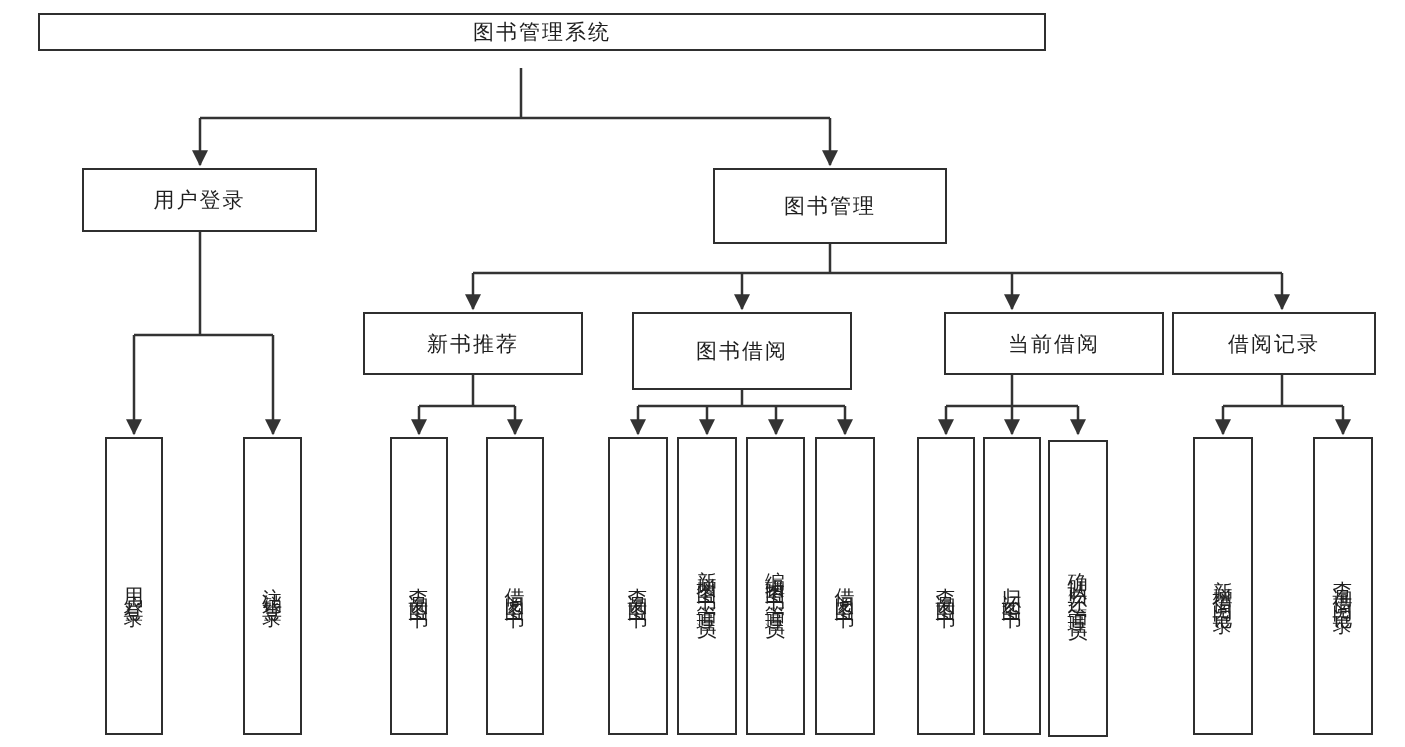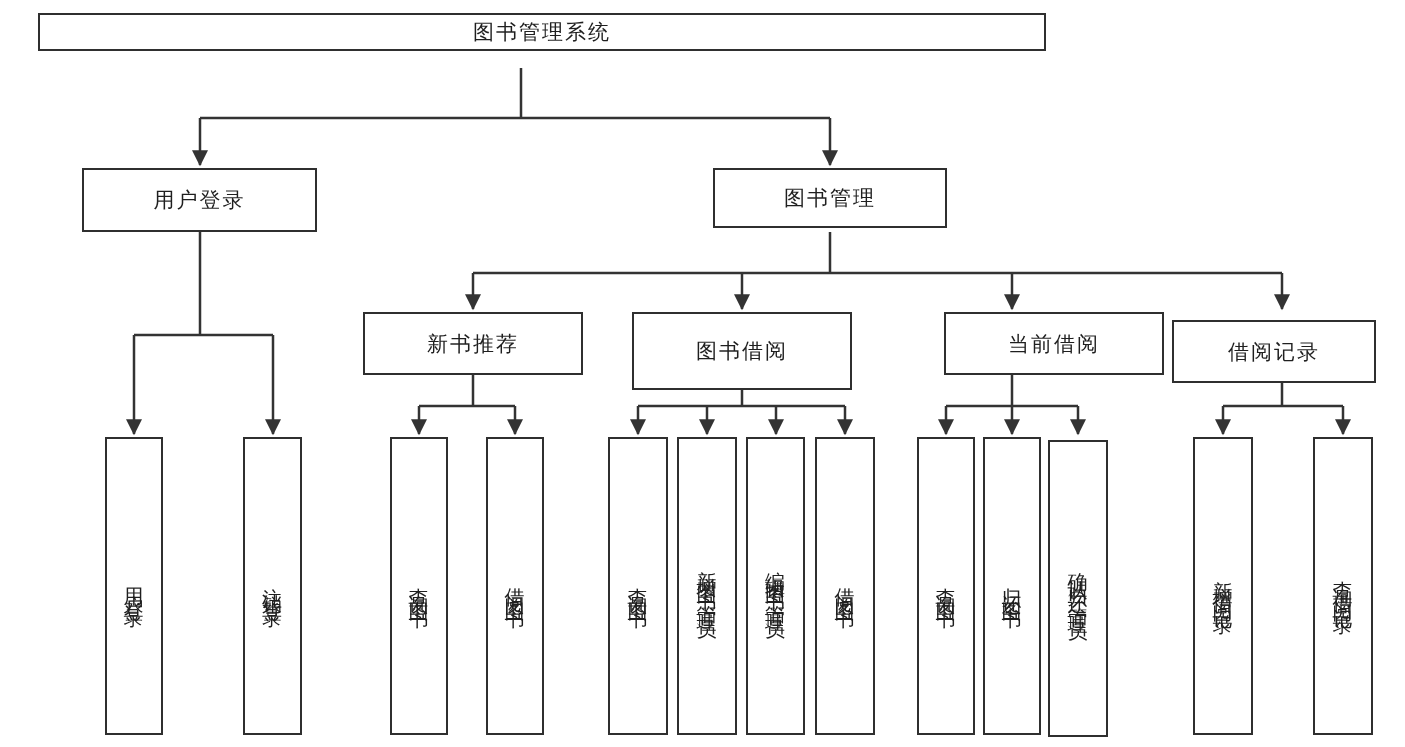--- a/index.html
+++ b/index.html
@@ -87,26 +87,26 @@
       <path d="M1012 406 V434"></path>
       <path d="M1078 406 V434"></path>
       <path d="M1223 406 V434"></path>
       <path d="M1343 406 V434"></path>
     </g>
   </svg>
 
   <div class="node h" style="left:14px; top:13px; width:1008px; height:38px;margin-left:24px;">图书管理系统</div>
 
   <div class="node h" style="left:82px; top:168px; width:235px; height:64px;">用户登录</div>
-  <div class="node h" style="left:713px; top:168px; width:234px; height:60px;">图书管理</div>
+  <div class="node h" style="left:713px; top:168px; width:234px; height:76px;">图书管理</div>
 
   <div class="node h" style="left:363px; top:312px; width:220px; height:63px;">新书推荐</div>
   <div class="node h" style="left:632px; top:312px; width:220px; height:78px;">图书借阅</div>
   <div class="node h" style="left:944px; top:312px; width:220px; height:63px;">当前借阅</div>
-  <div class="node h" style="left:1172px; top:320px; width:204px; height:63px;">借阅记录</div>
+  <div class="node h" style="left:1172px; top:312px; width:204px; height:63px;">借阅记录</div>
 
   <div class="node v" style="left:105px; top:437px; width:58px; height:298px;">
     <span class="vtext">用户登录</span>
   </div>
   <div class="node v" style="left:243px; top:437px; width:59px; height:298px;">
     <span class="vtext">注销登录</span>
   </div>
 
   <div class="node v" style="left:390px; top:437px; width:58px; height:298px;">
     <span class="vtext">查询图书</span>

